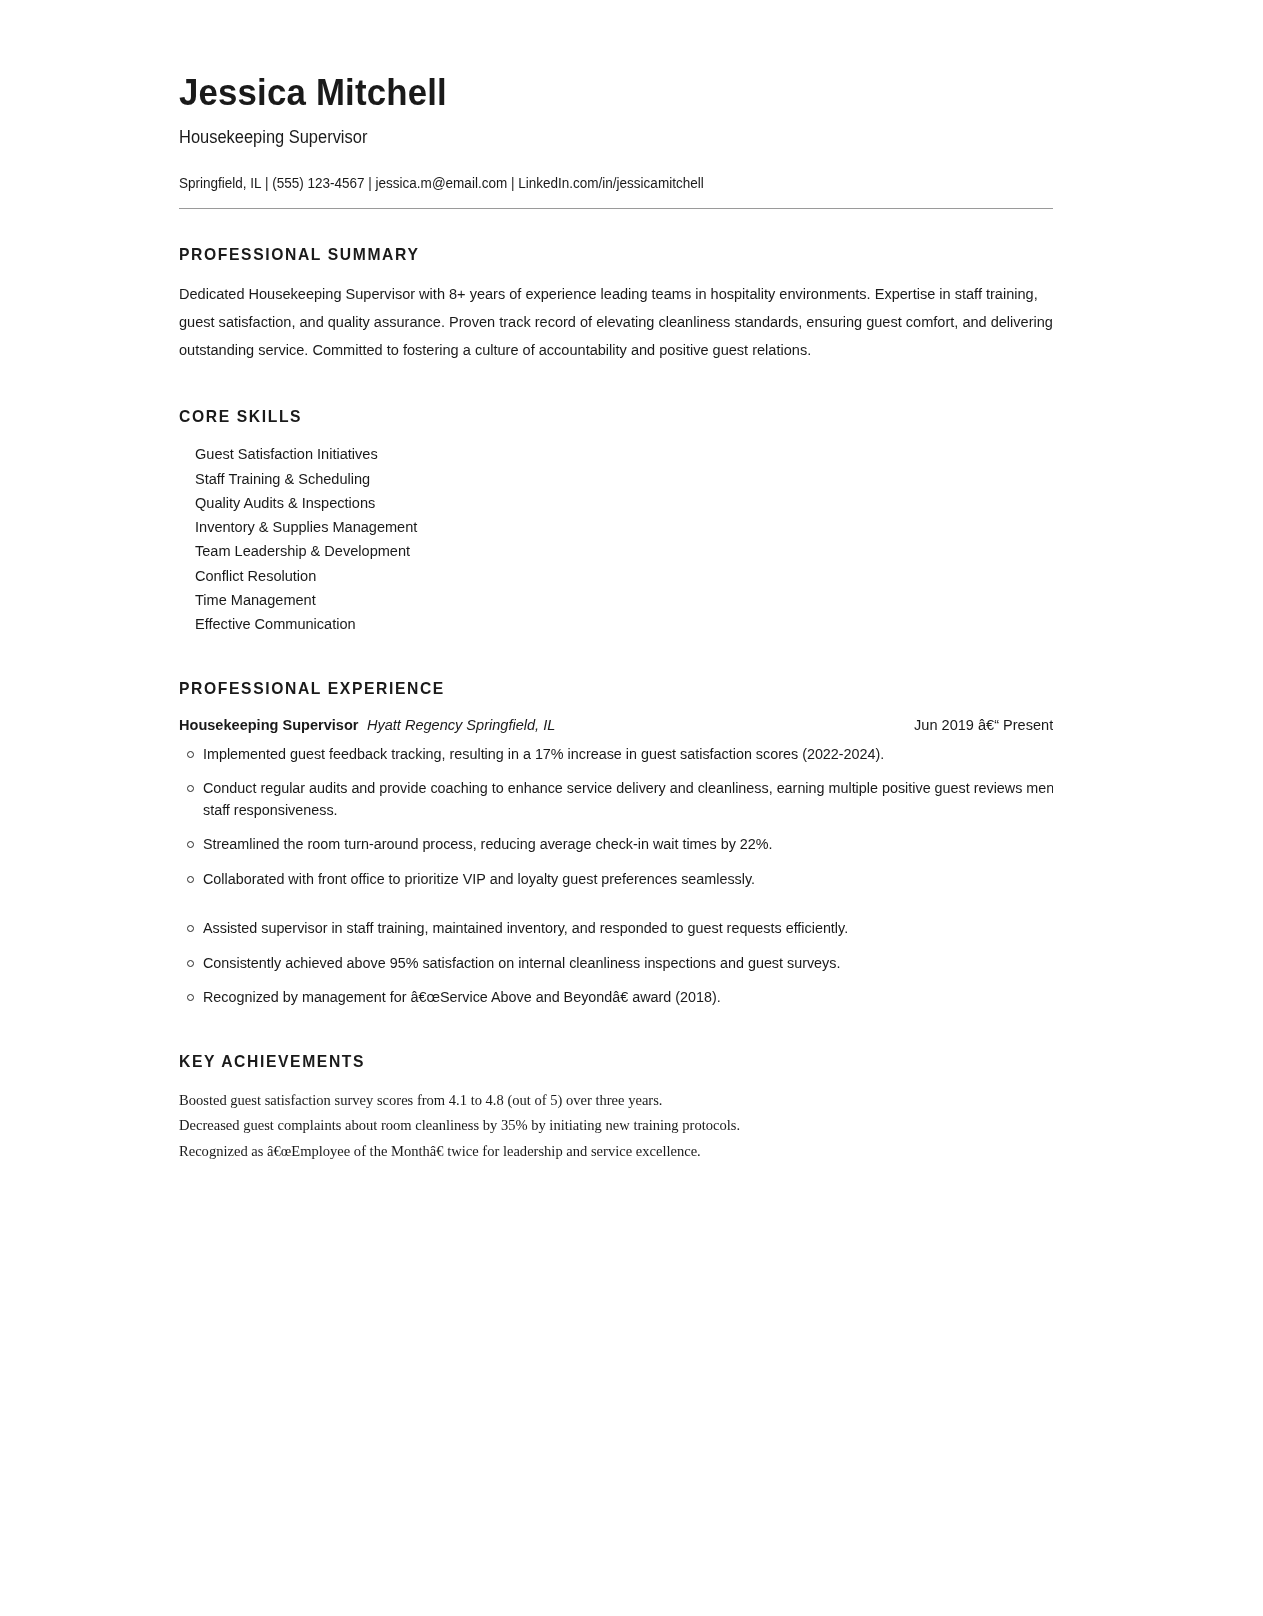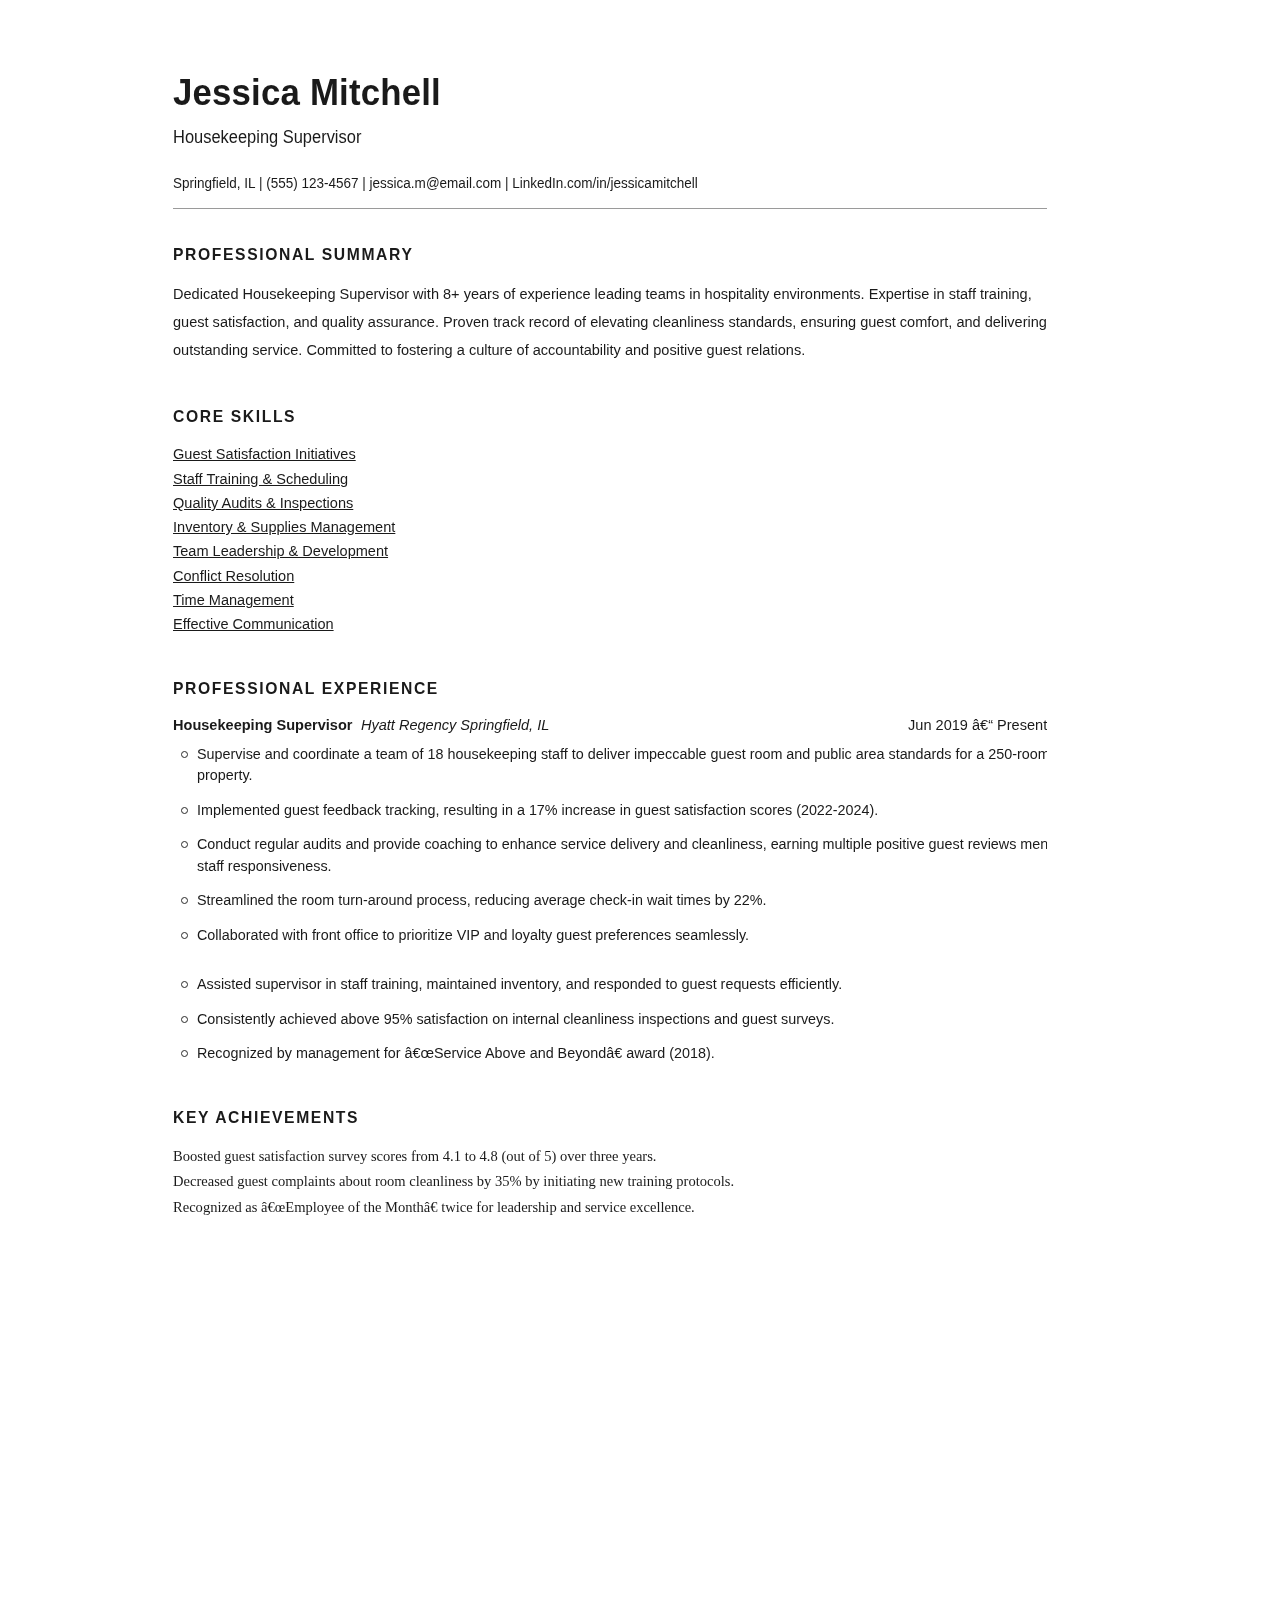--- a/index.html
+++ b/index.html
@@ -19,21 +19,21 @@
     position: relative;
     width: 1263px;
     height: 1616px;
     background: #ffffff;
     box-sizing: border-box;
   }
 
   
   .sheet {
     position: absolute;
-    left: 173px;
+    left: 179px;
     top: 0;
     width: 874px;
     height: 1258px;      
     overflow: hidden;
   }
 
   .inner {
     padding-top: 74px;
   }
 
@@ -92,23 +92,22 @@
     margin: 16px 0 0 0;
     text-align: left;
     transform: scaleX(0.945);
     transform-origin: left top;
     width: 925px;
   }
 
   
   .skills {
     list-style: none;
-    margin: 16px 0 0 0;
-    padding: 0;
-    text-decoration: underline;
+    margin: 16px 0 0 16px;
+    padding: 0;
   }
   .skills li {
     font-size: 15.4px;
     line-height: 24.3px;
     transform: scaleX(0.945);
     transform-origin: left center;
   }
 
   
   .job { margin-top: 18px; }
@@ -236,23 +235,20 @@
       <h2 class="sec-h sp-exp-h">PROFESSIONAL EXPERIENCE</h2>
 
       <div class="job">
         <div class="job-head">
           <span class="job-left">
             <span class="job-title">Housekeeping Supervisor</span><span class="job-org">Hyatt Regency Springfield, IL</span>
           </span>
           <span class="job-dates">Jun 2019 â€“ Present</span>
         </div>
         <ul class="bullets">
-          <li class="two-line">
-              <span class="btext">Supervise and coordinate a team of 18 housekeeping staff to deliver impeccable guest room and public area standards for a 250-room property.</span>
-            </li>
           <li>
               <span class="btext">Implemented guest feedback tracking, resulting in a 17% increase in guest satisfaction scores (2022-2024).</span>
             </li>
           <li class="two-line">
               <span class="btext">Conduct regular audits and provide coaching to enhance service delivery and cleanliness, earning multiple positive guest reviews mentioning staff responsiveness.</span>
             </li>
           <li>
               <span class="btext">Streamlined the room turn-around process, reducing average check-in wait times by 22%.</span>
             </li>
           <li>

